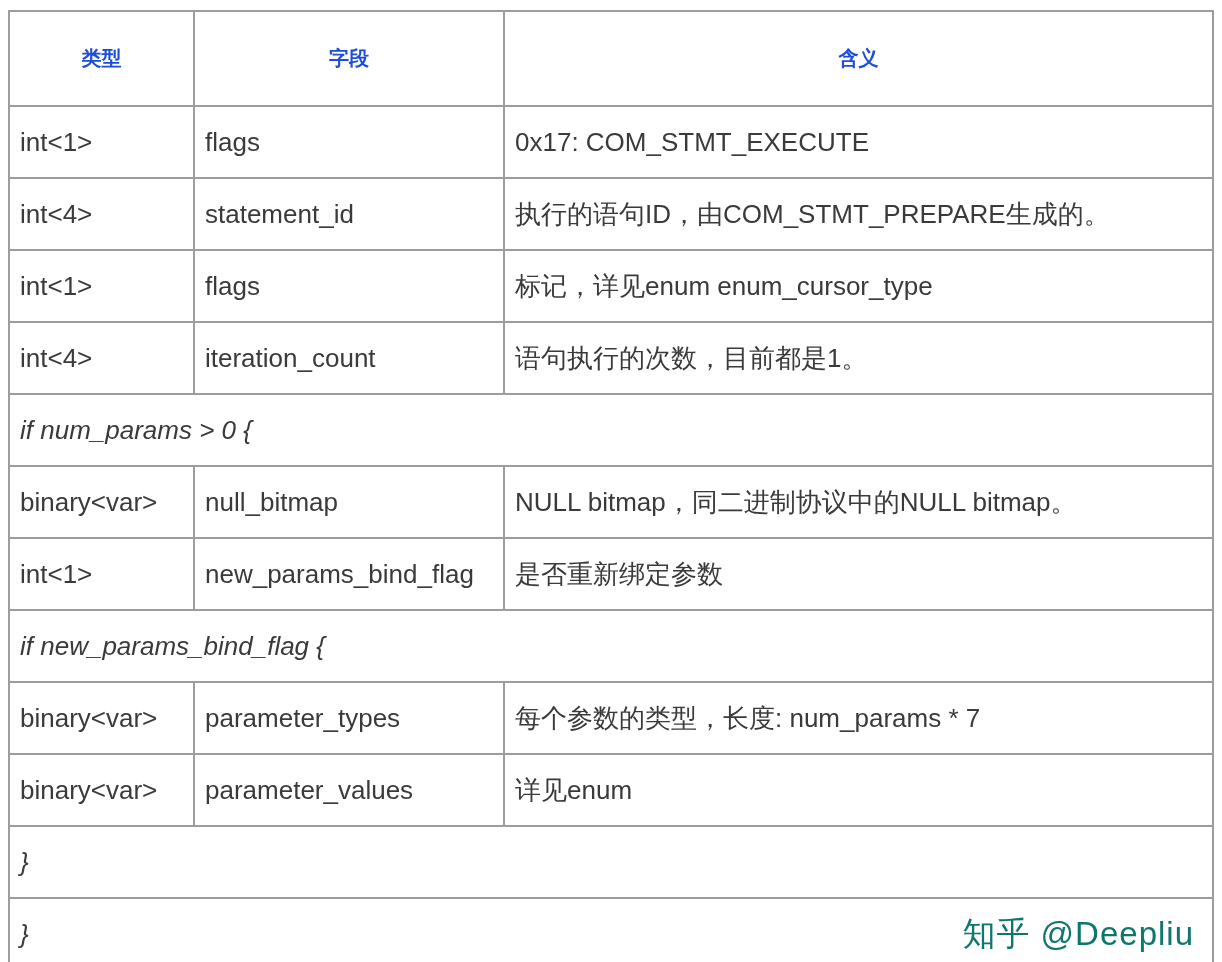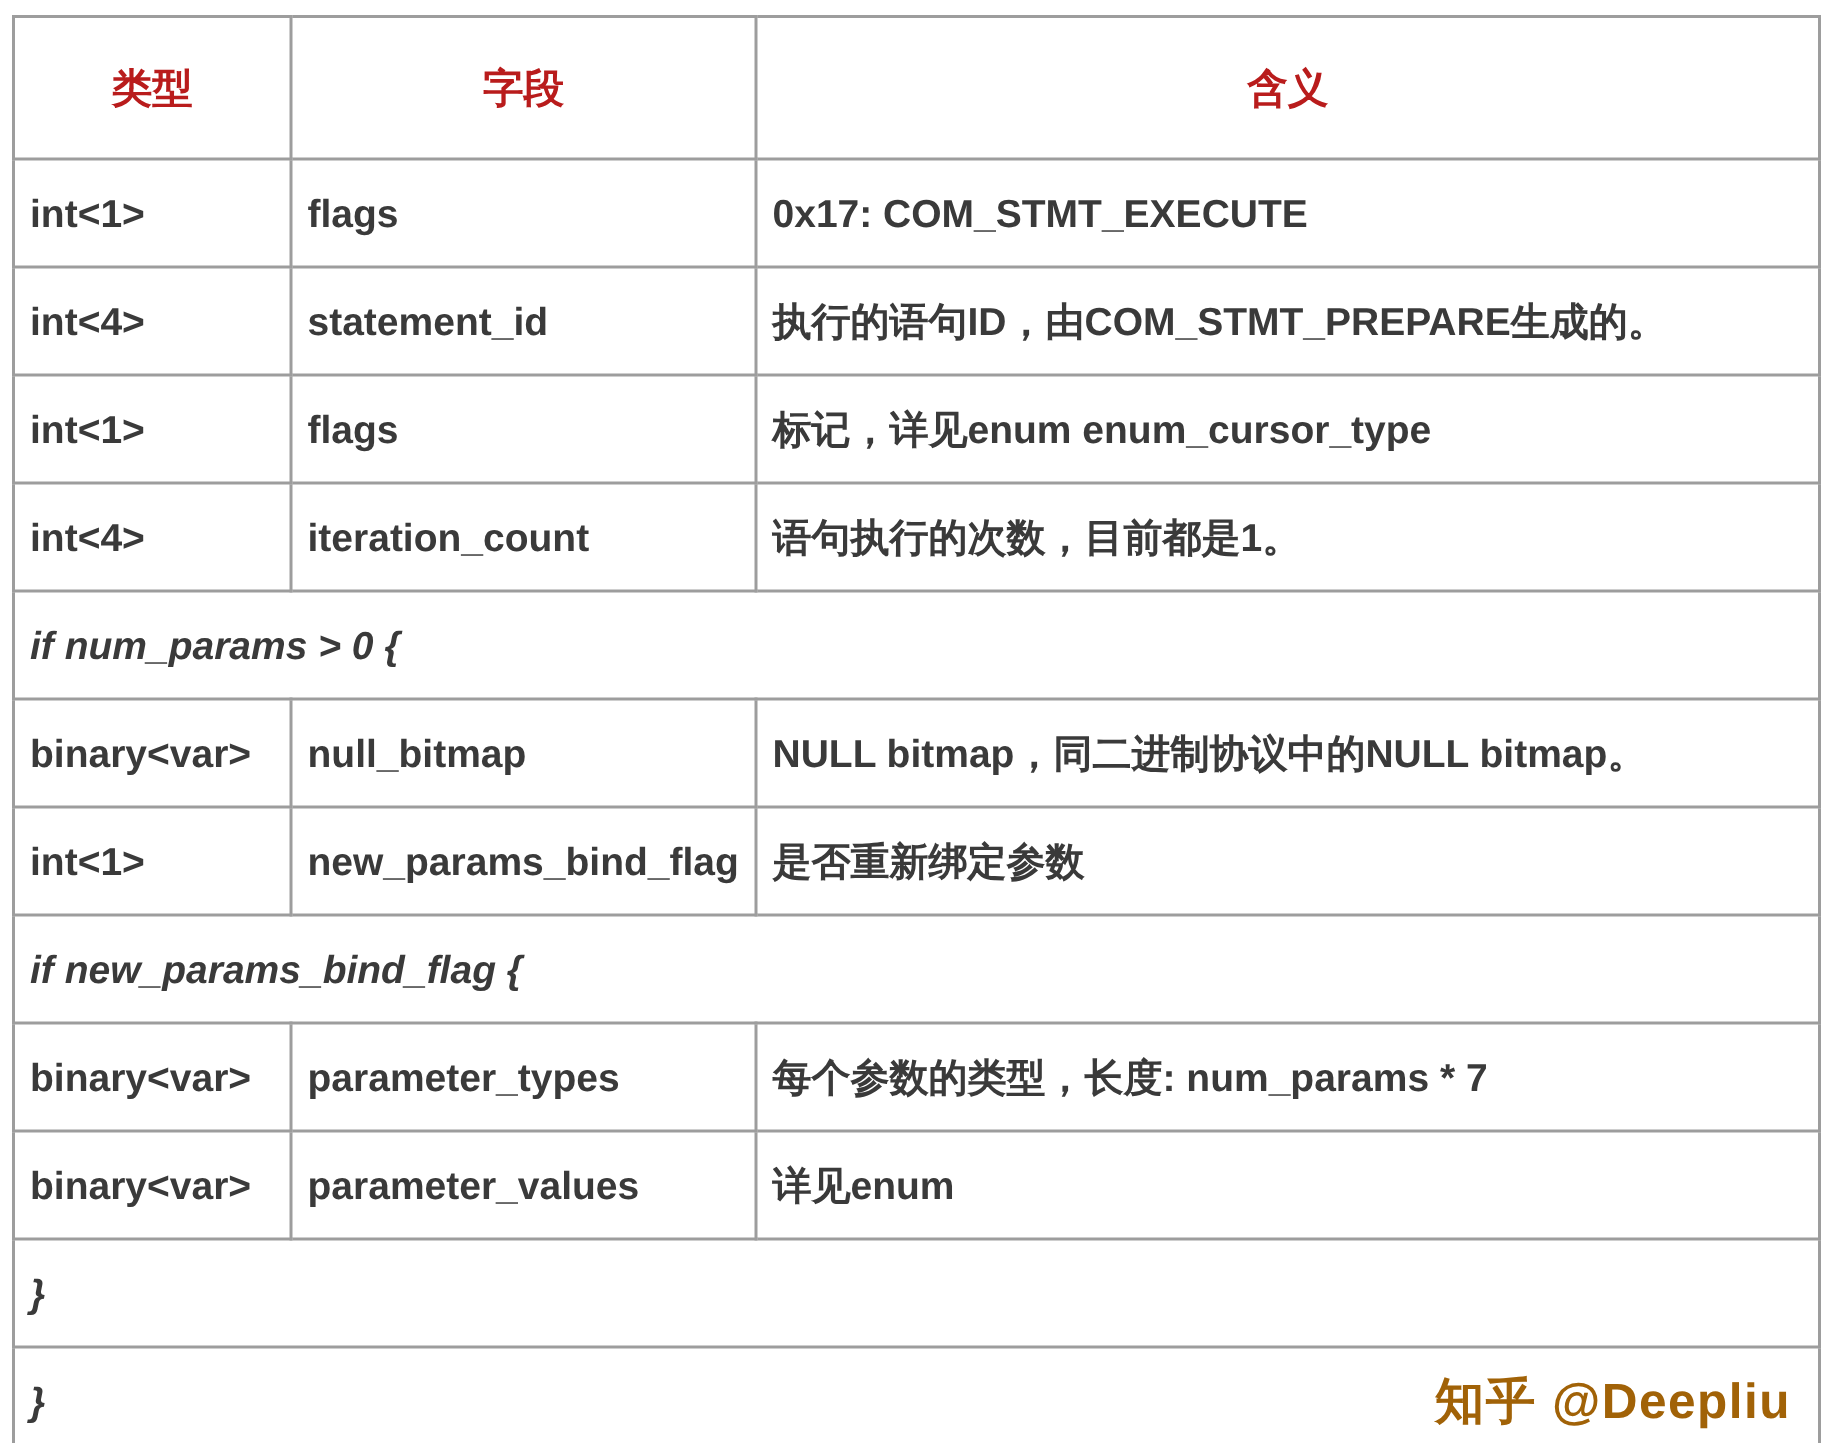--- a/index.html
+++ b/index.html
@@ -25,50 +25,50 @@
     table-layout: fixed;
     background: #ffffff;
   }
   col.c-type  { width: 185px; }
   col.c-field { width: 310px; }
   col.c-mean  { width: 709px; }
   th, td {
     border: 2px solid #9d9d9d;
     color: #3a3a3a;
     font-size: 26px;
-    font-weight: 700;
+    font-weight: 400;
     vertical-align: middle;
     padding: 0 8px 0 10px;
     height: 70px;
     overflow: hidden;
     white-space: nowrap;
   }
   th {
-    font-size: 27px;
+    font-size: 20px;
     font-weight: 700;
     text-align: center;
     height: 69px;
     padding: 12px;
-    color: #b91c1c;
+    color: #1d4ed8;
   }
   td.span-cell {
     font-style: italic;
   }
   td.indent-1 {
   }
   .last-row-flex {
     display: flex;
     align-items: center;
     justify-content: space-between;
     width: 100%;
   }
   .watermark {
     font-style: normal;
     font-size: 33px;
-    color: #a16207;
+    color: #0f766e;
     letter-spacing: 1px;
     text-shadow: 1px 1px 0 #ffffff;
     padding-right: 10px;
     white-space: nowrap;
   }
 </style>
 </head>
 <body>
 
 <div class="page">

